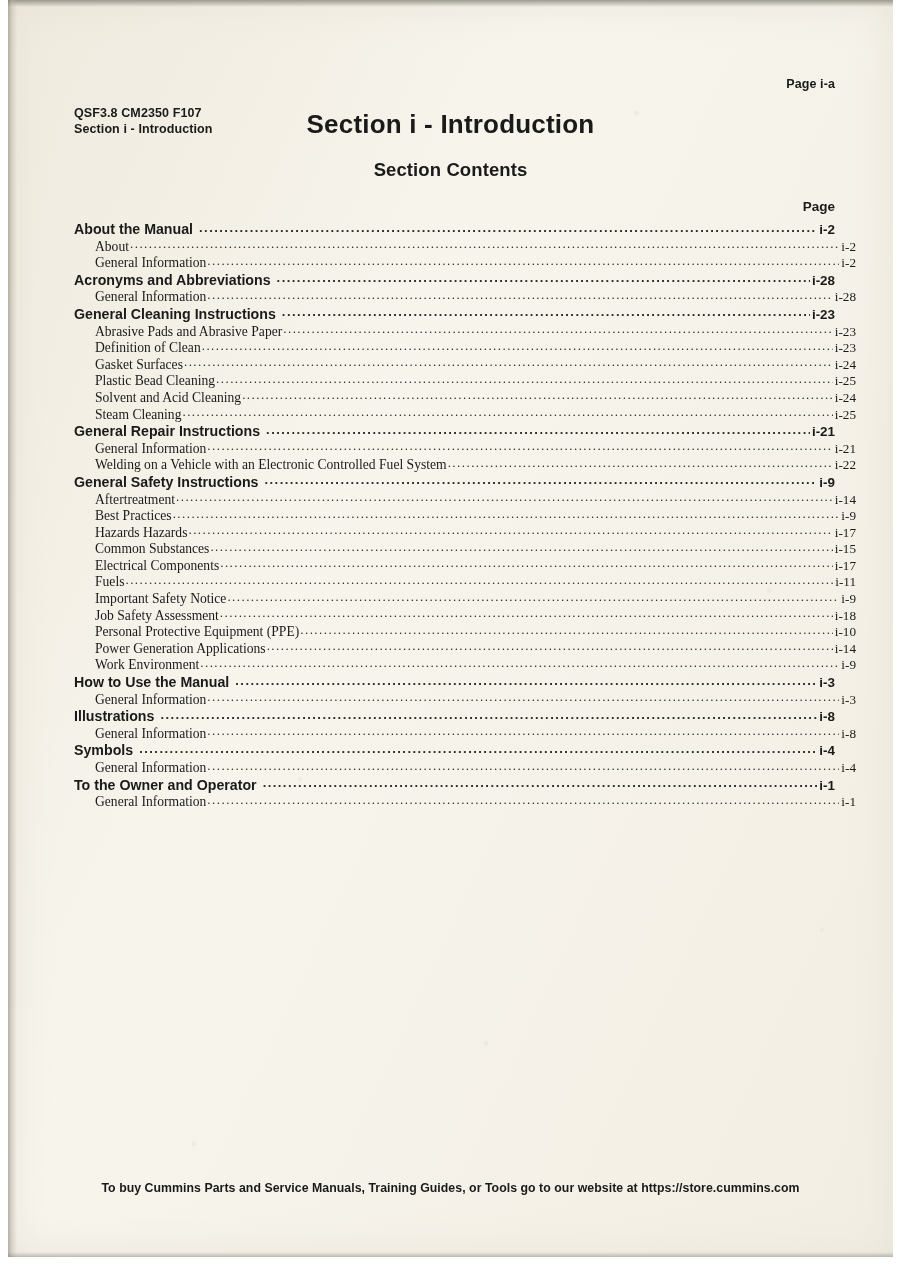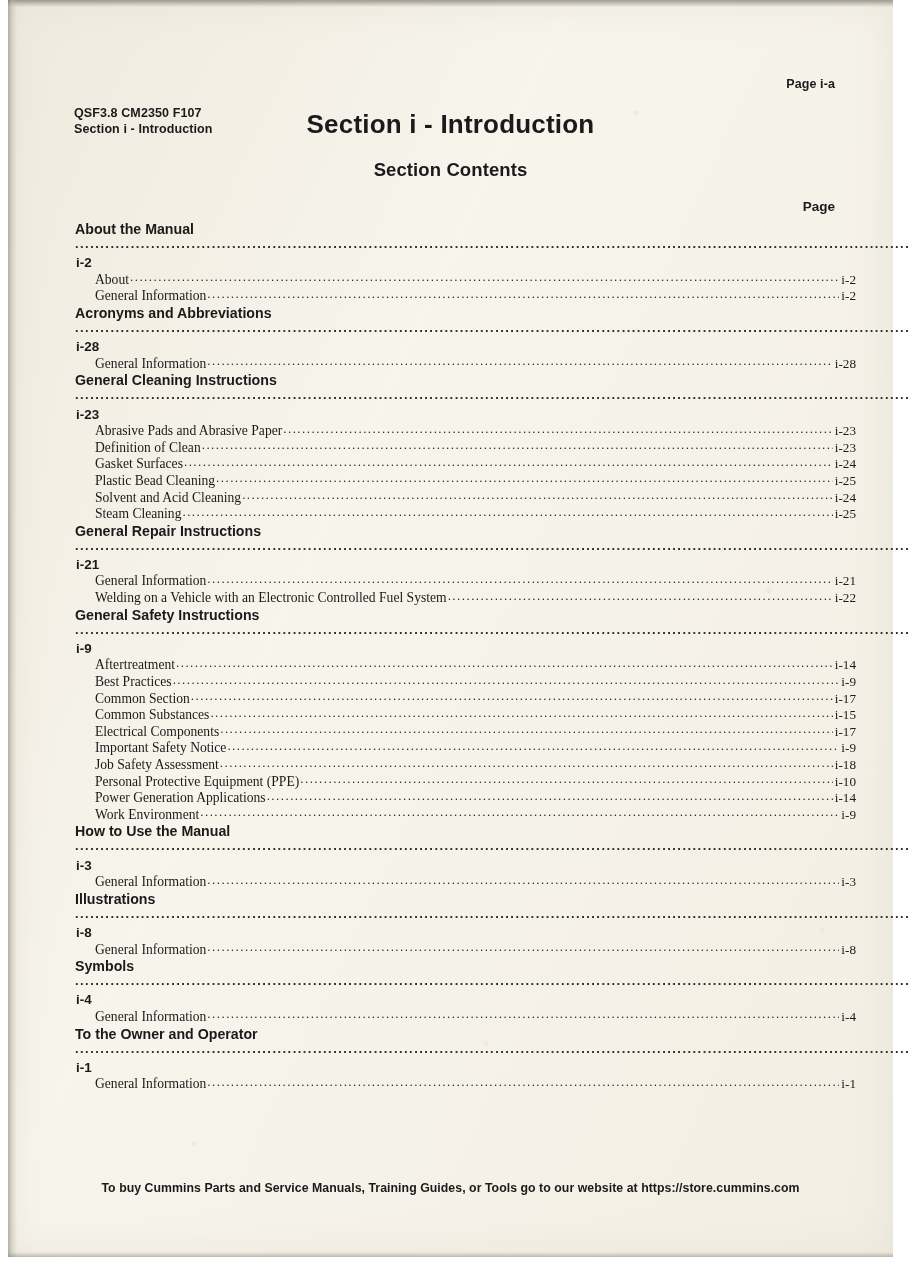--- a/index.html
+++ b/index.html
@@ -159,21 +159,20 @@
   .toc-page {
     flex: 0 0 auto;
     text-align: right;
     padding-left: 1px;
   }
 
   .level1 {
     font-weight: bold;
     font-size: 14.2px;
     padding-left: 0px;
-    flex-direction: column;
   }
   .level1 .toc-label { padding-right: 5px; }
   .level1 .toc-page { font-size: 13.4px; font-weight: bold; }
 
   .level2 {
     font-weight: normal;
     font-size: 13.6px;
     padding-left: 21px;
     font-family: Liberation Serif, serif;
   }
@@ -299,33 +298,38 @@
           <span class="toc-label">Aftertreatment</span>
           <span class="toc-dots"></span>
           <span class="toc-page">i-14</span>
         </div>
         <div class="toc-row level2">
           <span class="toc-label">Best Practices</span>
           <span class="toc-dots"></span>
           <span class="toc-page">i-9</span>
         </div>
         <div class="toc-row level2">
-          <span class="toc-label">Common Section</span>
+          <span class="toc-label">Hazards Hazards</span>
           <span class="toc-dots"></span>
           <span class="toc-page">i-17</span>
         </div>
         <div class="toc-row level2">
           <span class="toc-label">Common Substances</span>
           <span class="toc-dots"></span>
           <span class="toc-page">i-15</span>
         </div>
         <div class="toc-row level2">
           <span class="toc-label">Electrical Components</span>
           <span class="toc-dots"></span>
           <span class="toc-page">i-17</span>
+        </div>
+        <div class="toc-row level2">
+          <span class="toc-label">Fuels</span>
+          <span class="toc-dots"></span>
+          <span class="toc-page">i-11</span>
         </div>
         <div class="toc-row level2">
           <span class="toc-label">Important Safety Notice</span>
           <span class="toc-dots"></span>
           <span class="toc-page">i-9</span>
         </div>
         <div class="toc-row level2">
           <span class="toc-label">Job Safety Assessment</span>
           <span class="toc-dots"></span>
           <span class="toc-page">i-18</span>

